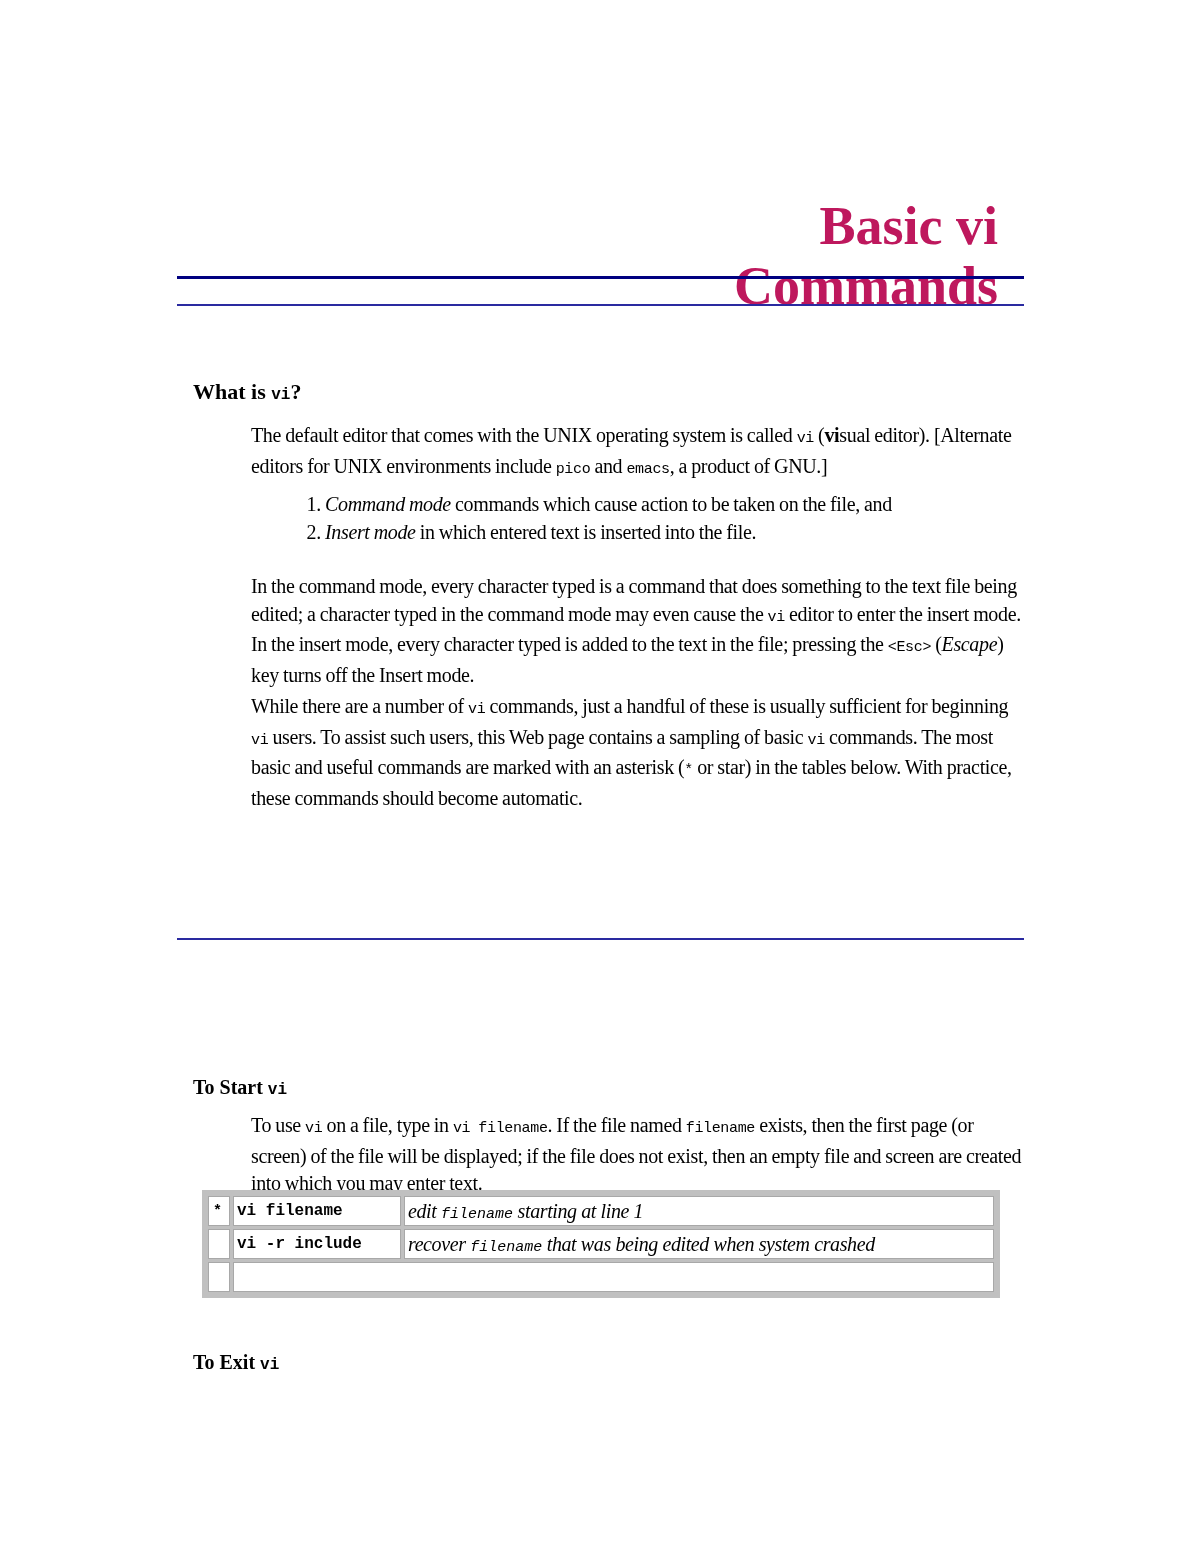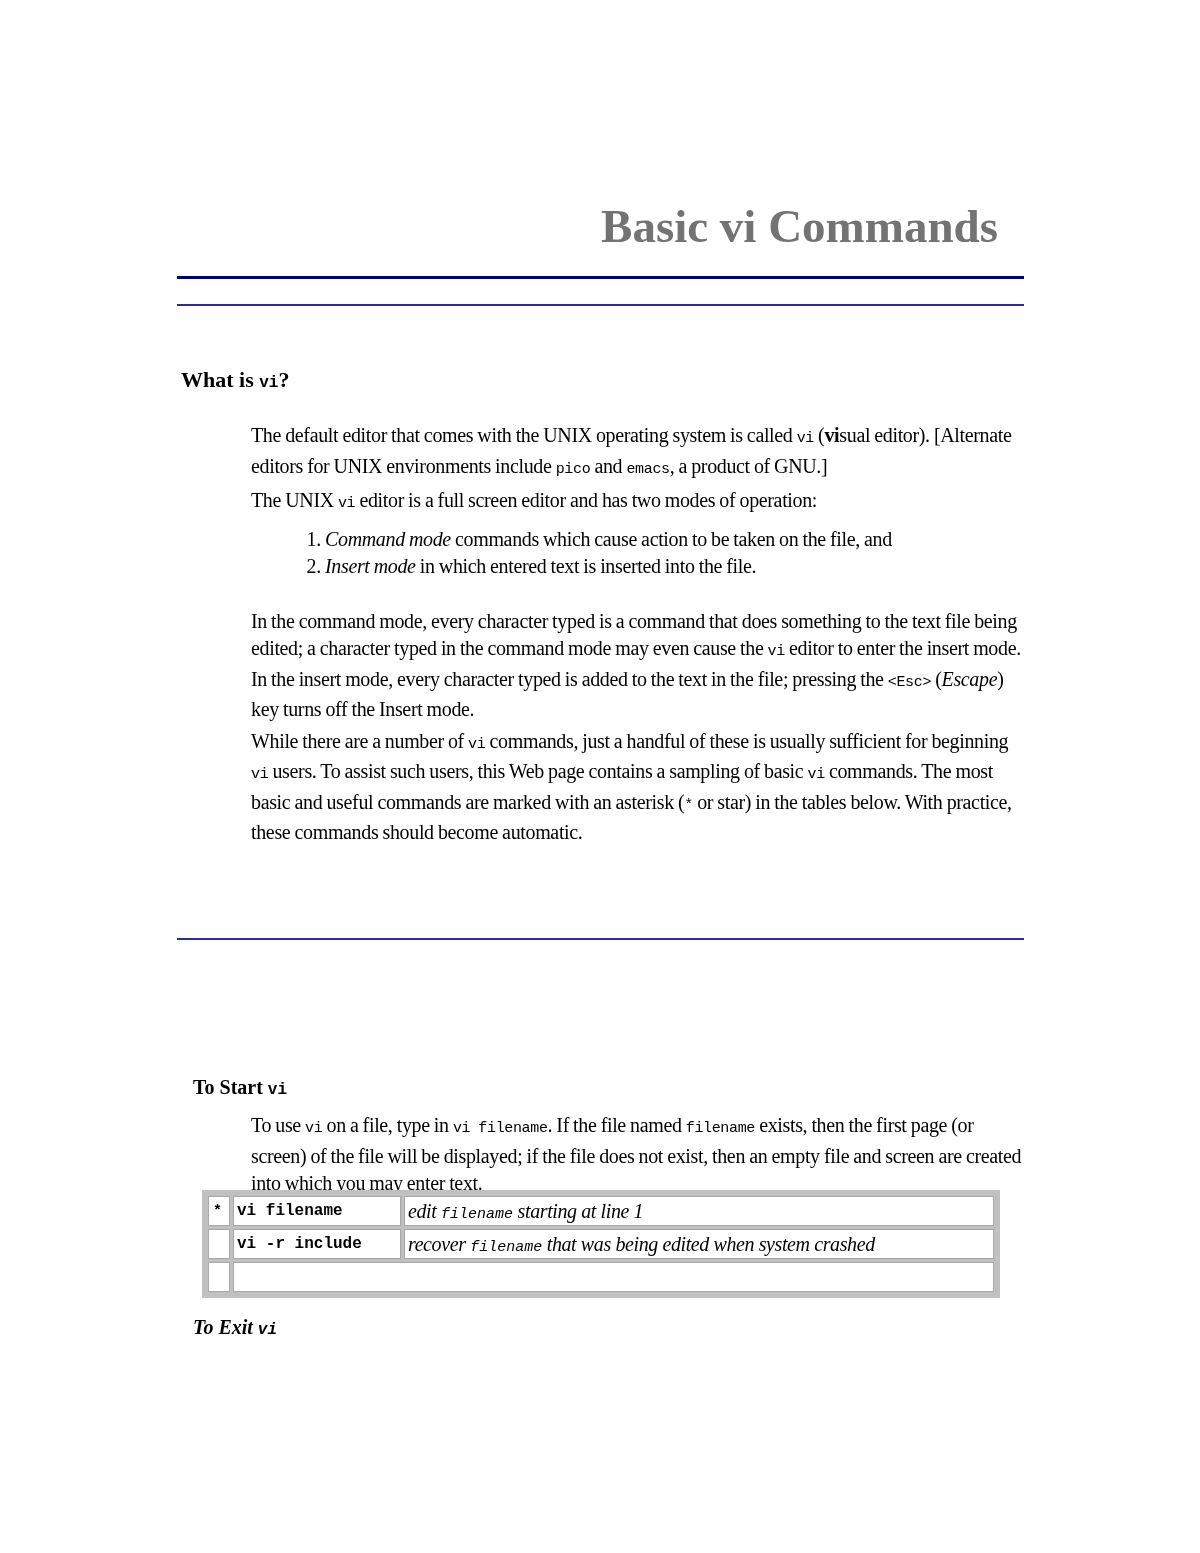--- a/index.html
+++ b/index.html
@@ -1,26 +1,26 @@
 <!DOCTYPE html>
 <html><head>
 <meta charset="utf-8">
 <style>
   html, body { margin: 0; padding: 0; background: #ffffff; }
   body { width: 1200px; height: 1553px; position: relative; overflow: hidden;
          font-family: "Liberation Serif", serif; color: #000; }
   .page { position: absolute; left: 0; top: 0; width: 1200px; height: 1553px; }
   .title { position: absolute; left: 560px; top: 196px; width: 438px; text-align: right;
-           font-family: "Liberation Serif", serif; font-weight: bold; font-size: 47px;
-           color: #737373; margin: 0; line-height: 60px; }
+           font-family: "Liberation Serif", serif; font-weight: bold; font-size: 54px;
+           color: #be185d; margin: 0; line-height: 60px; }
   .rule { position: absolute; left: 177px; width: 847px; background: #000080; }
   .rule1 { top: 276px; height: 3px; }
   .rule2 { top: 304px; height: 2px; background: #2a2aa0; }
   .rule3 { top: 938px; height: 2px; background: #2a2aa0; }
-  .h2 { position: absolute; left: 177px; font-weight: bold; font-size: 22px; margin: 4px; line-height: 28px; }
+  .h2 { position: absolute; left: 177px; font-weight: bold; font-size: 22px; margin: 16px; line-height: 28px; }
   .h3 { position: absolute; left: 177px; font-weight: bold; font-size: 20px; margin: 16px; line-height: 35px; }
   code, .mono { font-family: "Liberation Mono", monospace; font-size: 15px; }
   .h2 code, .h3 code { font-weight: bold; font-size: 16px; }
   .body-text { position: absolute; left: 247px; width: 785px; font-size: 20px; line-height: 27.5px;
                letter-spacing: -0.35px; word-spacing: -0.5px; }
   .body-text p { margin: 4px; }
   ol { margin: 8px; padding-left: 70px; }
   ol li { padding-left: 0; }
   .vtable { position: absolute; left: 202px; top: 1190px; width: 798px;
             border: 3px solid #c0c0c0; background: #c0c0c0; border-collapse: separate;
@@ -38,21 +38,20 @@
 <div class="page">
 
   <h1 class="title">Basic vi Commands</h1>
   <div class="rule rule1"></div>
   <div class="rule rule2"></div>
 
   <h2 class="h2" style="top:362px;"><span>What is </span><code>vi</code><span>?</span></h2>
 
   <div class="body-text" style="top:418px;">
     <p><span>The default editor that comes with the UNIX operating system is called </span><code>vi</code><span> (</span><b>vi</b><span>sual editor). [Alternate editors for UNIX environments include </span><code>pico</code><span> and </span><code>emacs</code><span>, a product of GNU.]</span></p>
-    <p><span>The UNIX </span><code>vi</code><span> editor is a full screen editor and has two modes of operation:</span></p>
     <ol>
       <li><i>Command mode</i><span> commands which cause action to be taken on the file, and</span></li>
       <li><i>Insert mode</i><span> in which entered text is inserted into the file.</span></li>
     </ol>
     <p style="margin-top:27px;"><span>In the command mode, every character typed is a command that does something to the text file being edited; a character typed in the command mode may even cause the </span><code>vi</code><span> editor to enter the insert mode. In the insert mode, every character typed is added to the text in the file; pressing the </span><code>&lt;Esc&gt;</code><span> (</span><i>Escape</i><span>) key turns off the Insert mode.</span></p>
     <p><span>While there are a number of </span><code>vi</code><span> commands, just a handful of these is usually sufficient for beginning </span><code>vi</code><span> users. To assist such users, this Web page contains a sampling of basic </span><code>vi</code><span> commands. The most basic and useful commands are marked with an asterisk (</span><code>*</code><span> or star) in the tables below. With practice, these commands should become automatic.</span></p>
   </div>
 
   <div class="rule rule3"></div>
 
@@ -75,15 +74,15 @@
       <td class="cmd">vi -r include</td>
       <td class="desc"><span>recover </span><code>filename</code><span> that was being edited when system crashed</span></td>
     </tr>
     <tr>
       <td class="star"></td>
       <td class="cmd" colspan="2"></td>
     </tr>
   </tbody>
     </table>
 
-  <h3 class="h3" style="top:1294px;font-style:italic;"><span>To Exit </span><code>vi</code></h3>
+  <h3 class="h3" style="top:1329px;"><span>To Exit </span><code>vi</code></h3>
 
 </div>
 
 </body></html>

